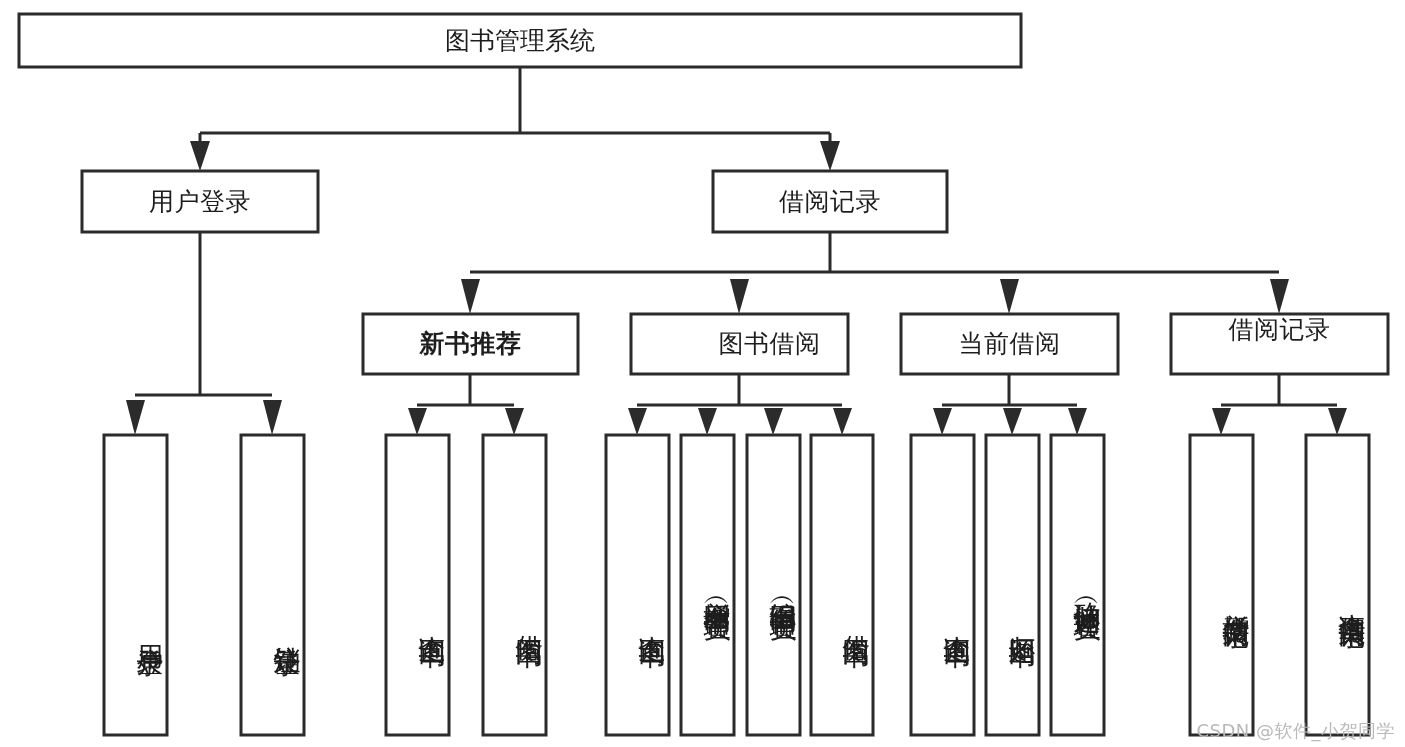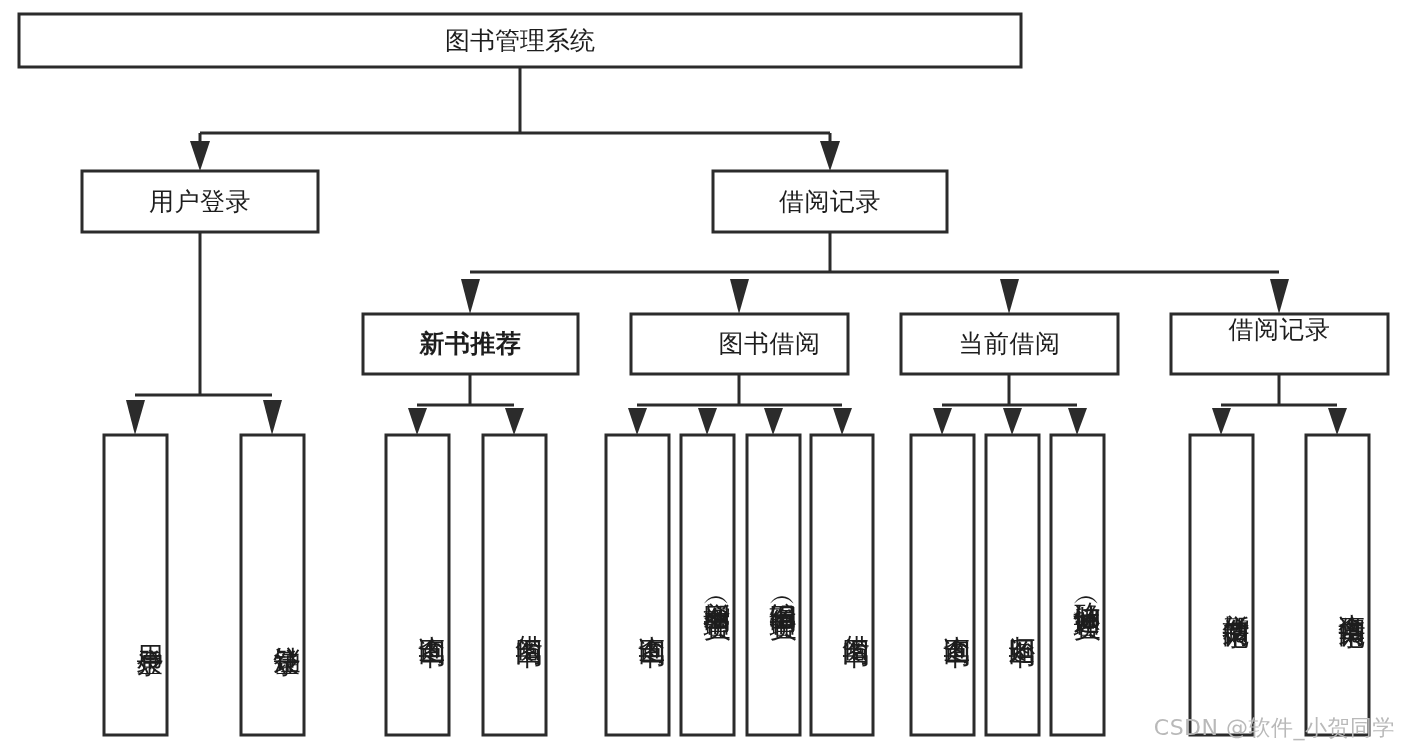--- a/index.html
+++ b/index.html
@@ -69,21 +69,21 @@
     line-height: 1.28;
     letter-spacing: 2px;
     align-items: flex-start;
     justify-content: center;
     padding-top: 6px;
   }
   .watermark {
     position: absolute;
     right: 10px;
     bottom: 4px;
-    font-size: 22px;
+    font-size: 18px;
     color: #b9b9b9;
     font-family: "DejaVu Sans", "Liberation Sans", sans-serif;
     white-space: nowrap;
     letter-spacing: 0.5px;
   }
 </style>
 </head>
 <body>
 
 <div id="diagram-root">

